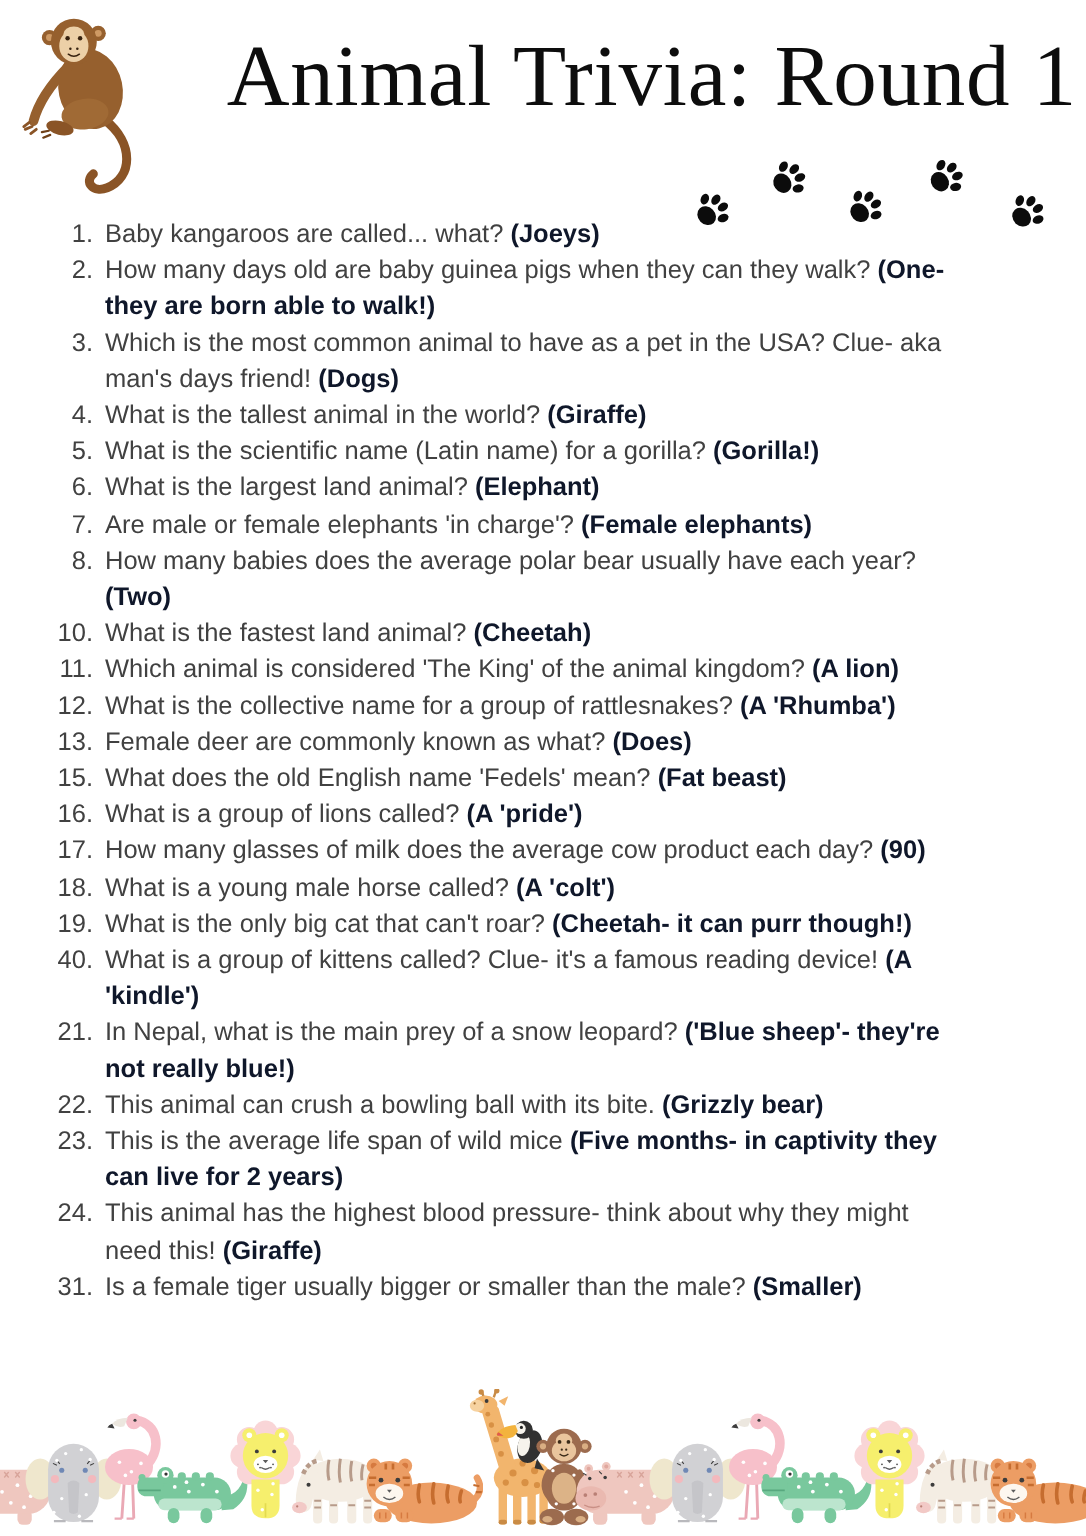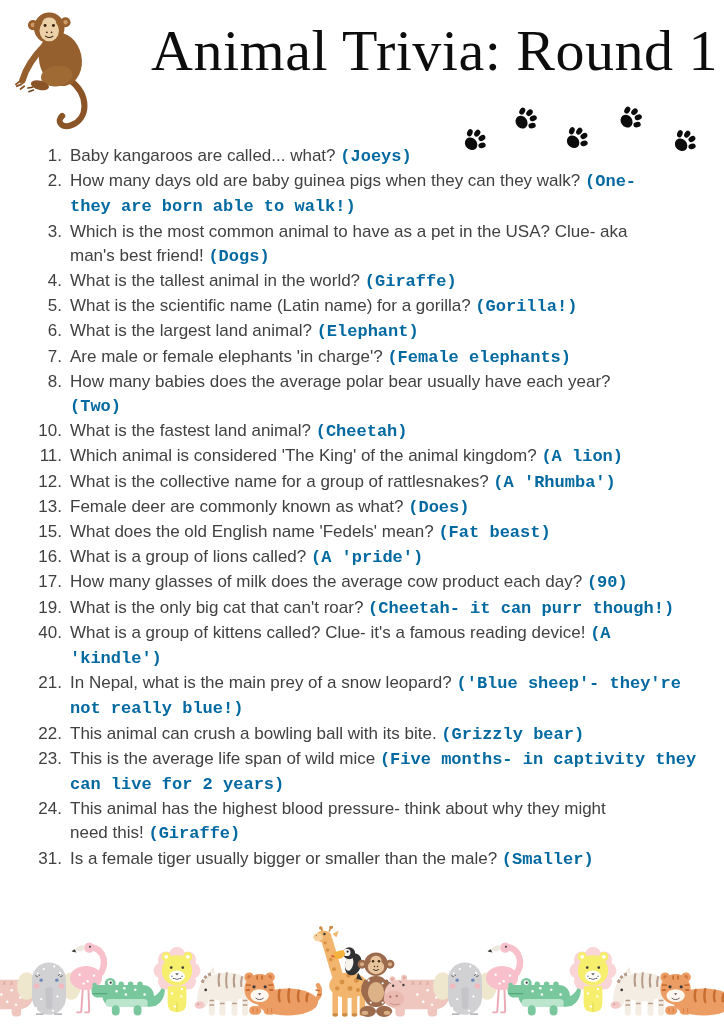--- a/index.html
+++ b/index.html
@@ -33,21 +33,21 @@
   ol.questions {
     position:absolute; top:144px; left:26px; width:676px; margin:0; padding:0;
     list-style:none; font-size:17px; line-height:24.2px; color:#414141;
   }
   li.q { margin:0; padding-left:44px; }
   .num {
     display:inline-block; width:36px; margin-left:-44px; margin-right:8px;
     text-align:right; color:#414141;
   }
   .qt  { white-space:pre-wrap; }
-  .ans { white-space:pre-wrap; font-weight:bold; color:#0369a1;font-family:Liberation Mono, monospace; }
+  .ans { white-space:pre-wrap; font-weight:bold; color:#0f172a; }
 
   
   .animal-border {
     position:absolute; left:0; bottom:0; width:724px; height:104px;
     display:flex; align-items:flex-end; overflow:hidden; padding-bottom:6px;
   }
   .fa { flex:0 0 auto; margin-left:-20px; line-height:0; }
   .fa:first-child { margin-left:-34px; }
   .fa svg { display:block; }
   .fa.hippo          svg { width:70px; height:44px; }
@@ -119,21 +119,21 @@
       </span>
     </div>
 
   <ol class="questions" id="question-list">
     <li class="q"><span class="num">1.</span><span class="qt">Baby kangaroos are called... what? </span><span class="ans">(Joeys)</span></li>
 
     <li class="q"><span class="num">2.</span><span class="qt">How many days old are baby guinea pigs when they can they walk? </span><span class="ans">(One-
 they are born able to walk!)</span></li>
 
     <li class="q"><span class="num">3.</span><span class="qt">Which is the most common animal to have as a pet in the USA? Clue- aka
-man's best friend! </span><span class="ans">(Dogs)</span></li>
+man's days friend! </span><span class="ans">(Dogs)</span></li>
 
     <li class="q"><span class="num">4.</span><span class="qt">What is the tallest animal in the world? </span><span class="ans">(Giraffe)</span></li>
 
     <li class="q"><span class="num">5.</span><span class="qt">What is the scientific name (Latin name) for a gorilla? </span><span class="ans">(Gorilla!)</span></li>
 
     <li class="q"><span class="num">6.</span><span class="qt">What is the largest land animal? </span><span class="ans">(Elephant)</span></li>
 
     <li class="q"><span class="num">7.</span><span class="qt">Are male or female elephants 'in charge'? </span><span class="ans">(Female elephants)</span></li>
 
     <li class="q"><span class="num">8.</span><span class="qt">How many babies does the average polar bear usually have each year?
@@ -148,20 +148,21 @@
 
     <li class="q"><span class="num">13.</span><span class="qt">Female deer are commonly known as what? </span><span class="ans">(Does)</span></li>
 
 
     <li class="q"><span class="num">15.</span><span class="qt">What does the old English name 'Fedels' mean? </span><span class="ans">(Fat beast)</span></li>
 
     <li class="q"><span class="num">16.</span><span class="qt">What is a group of lions called? </span><span class="ans">(A 'pride')</span></li>
 
     <li class="q"><span class="num">17.</span><span class="qt">How many glasses of milk does the average cow product each day? </span><span class="ans">(90)</span></li>
 
+    <li class="q"><span class="num">18.</span><span class="qt">What is a young male horse called? </span><span class="ans">(A 'colt')</span></li>
 
     <li class="q"><span class="num">19.</span><span class="qt">What is the only big cat that can't roar? </span><span class="ans">(Cheetah- it can purr though!)</span></li>
 
     <li class="q"><span class="num">40.</span><span class="qt">What is a group of kittens called? Clue- it's a famous reading device! </span><span class="ans">(A
 'kindle')</span></li>
 
     <li class="q"><span class="num">21.</span><span class="qt">In Nepal, what is the main prey of a snow leopard? </span><span class="ans">('Blue sheep'- they're
 not really blue!)</span></li>
 
     <li class="q"><span class="num">22.</span><span class="qt">This animal can crush a bowling ball with its bite. </span><span class="ans">(Grizzly bear)</span></li>

